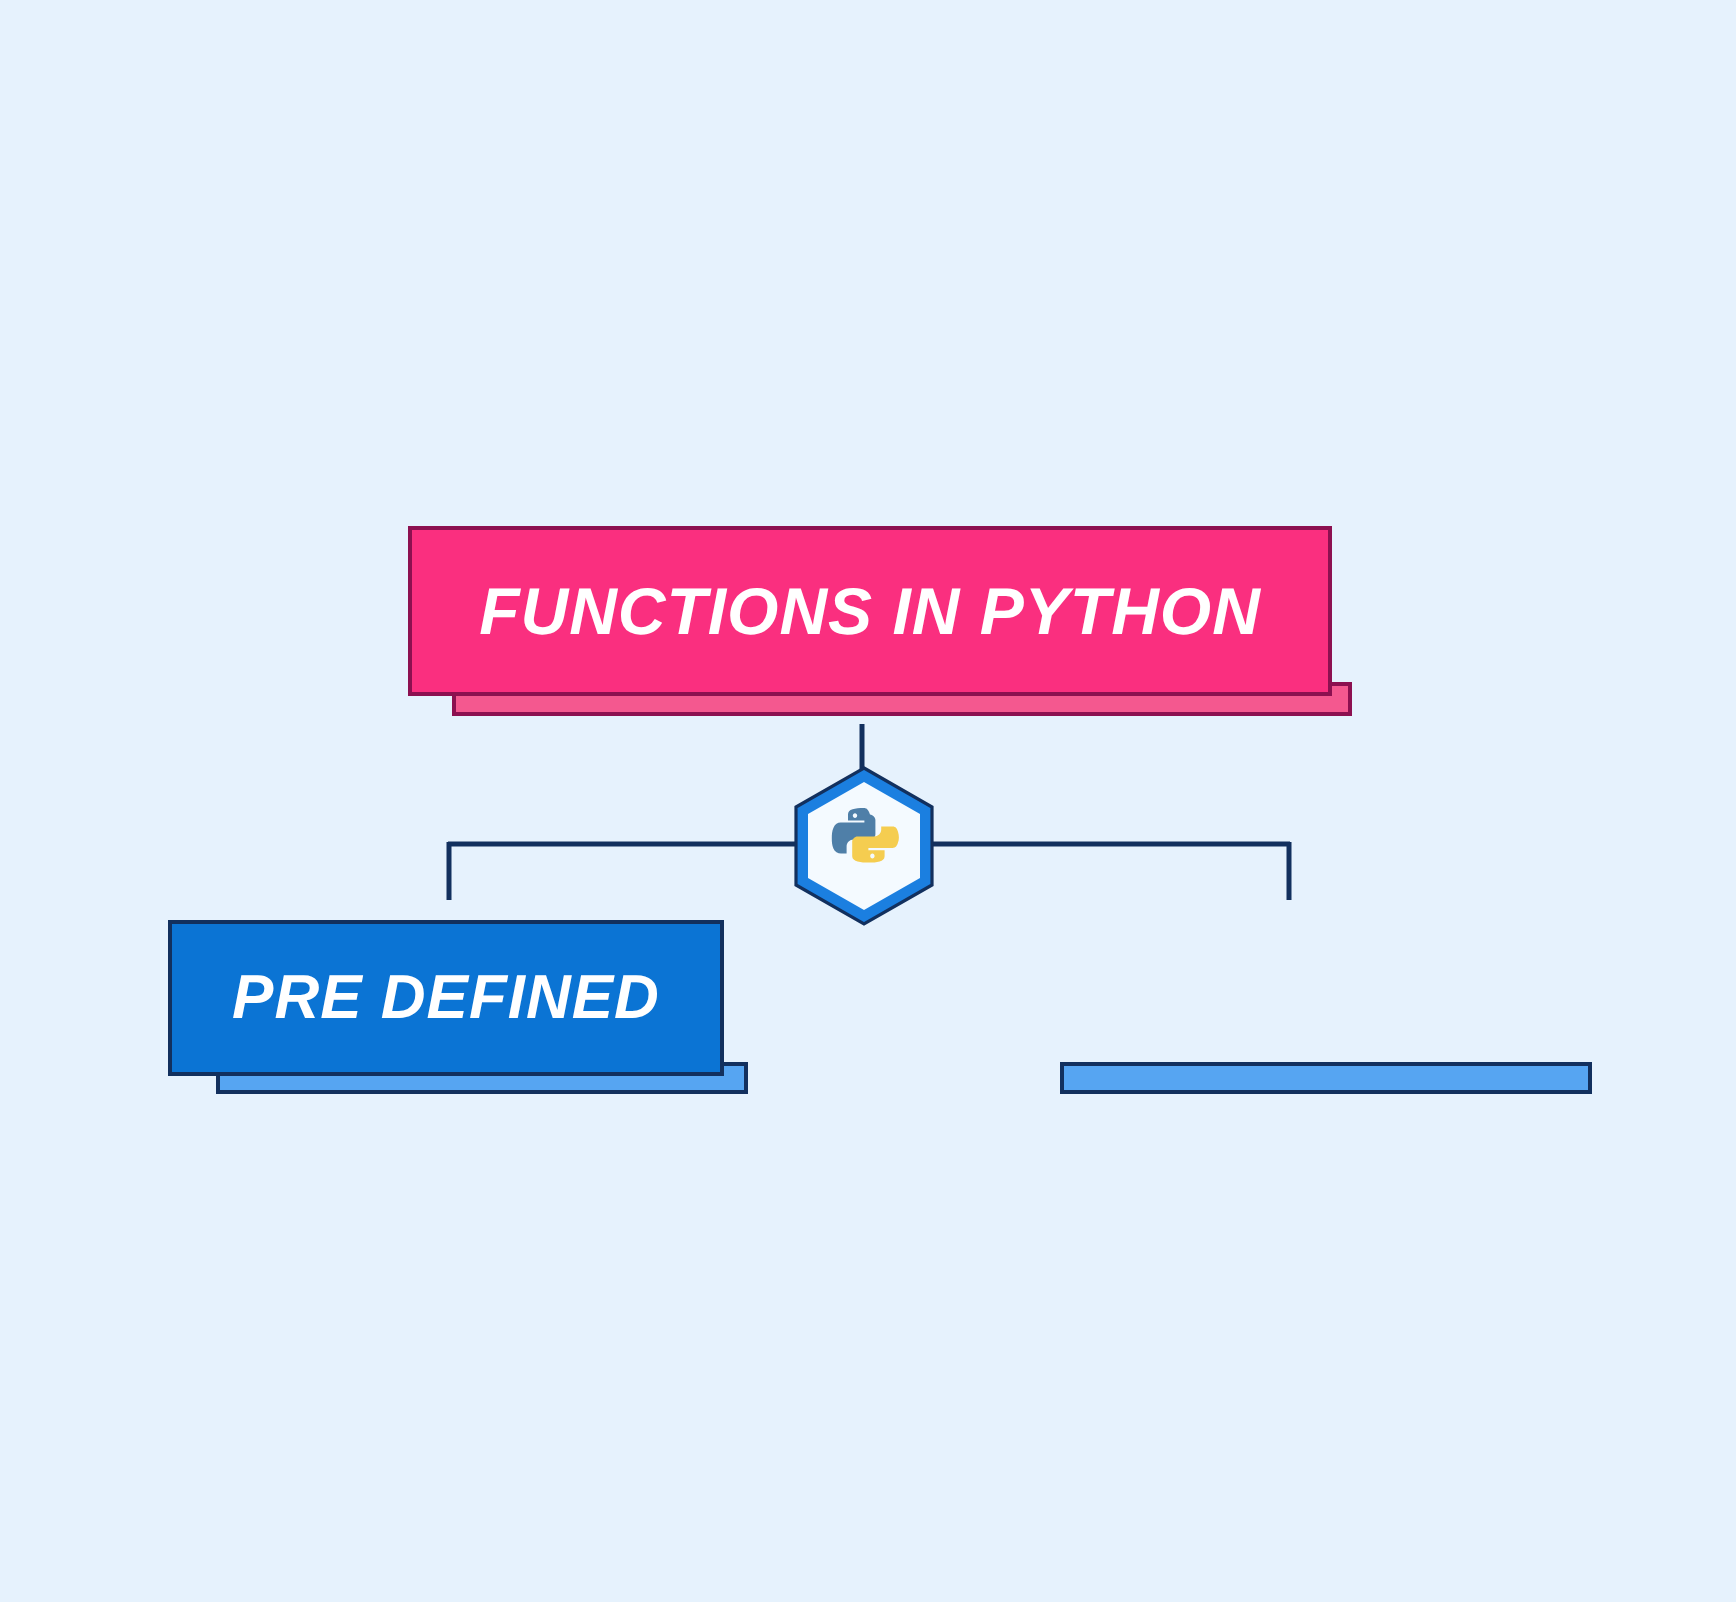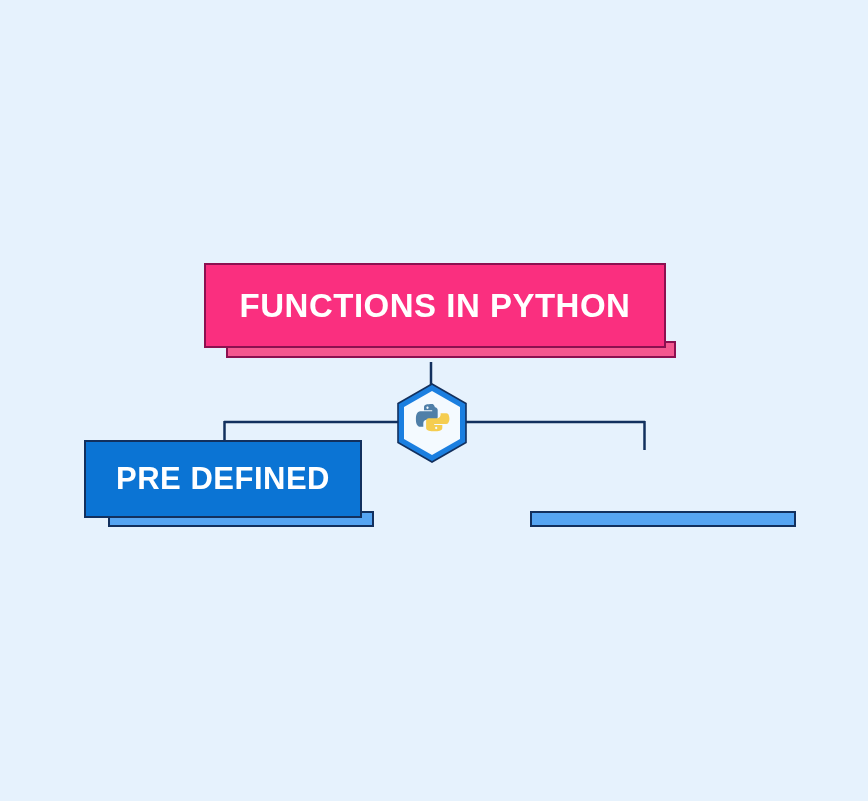--- a/index.html
+++ b/index.html
@@ -11,20 +11,21 @@
     height: 801px;
     background: #e6f2fd;
     font-family: "Liberation Sans", sans-serif;
     overflow: hidden;
   }
 
   #diagram {
     position: relative;
     width: 868px;
     height: 801px;
+    font-style: italic;
   }
 
   
   .connector-layer {
     position: absolute;
     left: 0;
     top: 0;
     width: 868px;
     height: 801px;
     pointer-events: none;
@@ -72,21 +73,21 @@
     width: 462px;
     height: 85px;
     background: #fa2f7f;
     border: 2px solid #8c1050;
     font-size: 33px;
     font-weight: bold;
   }
 
   
   .child-node {
-    top: 440px;
+    top: 460px;
     width: 305px;
     height: 92px;
   }
   #child-left  { left: 84px; }
   #child-right { left: 506px; }
 
   .child-node .node-shadow {
     left: 24px;
     top: 71px;
     width: 266px;

